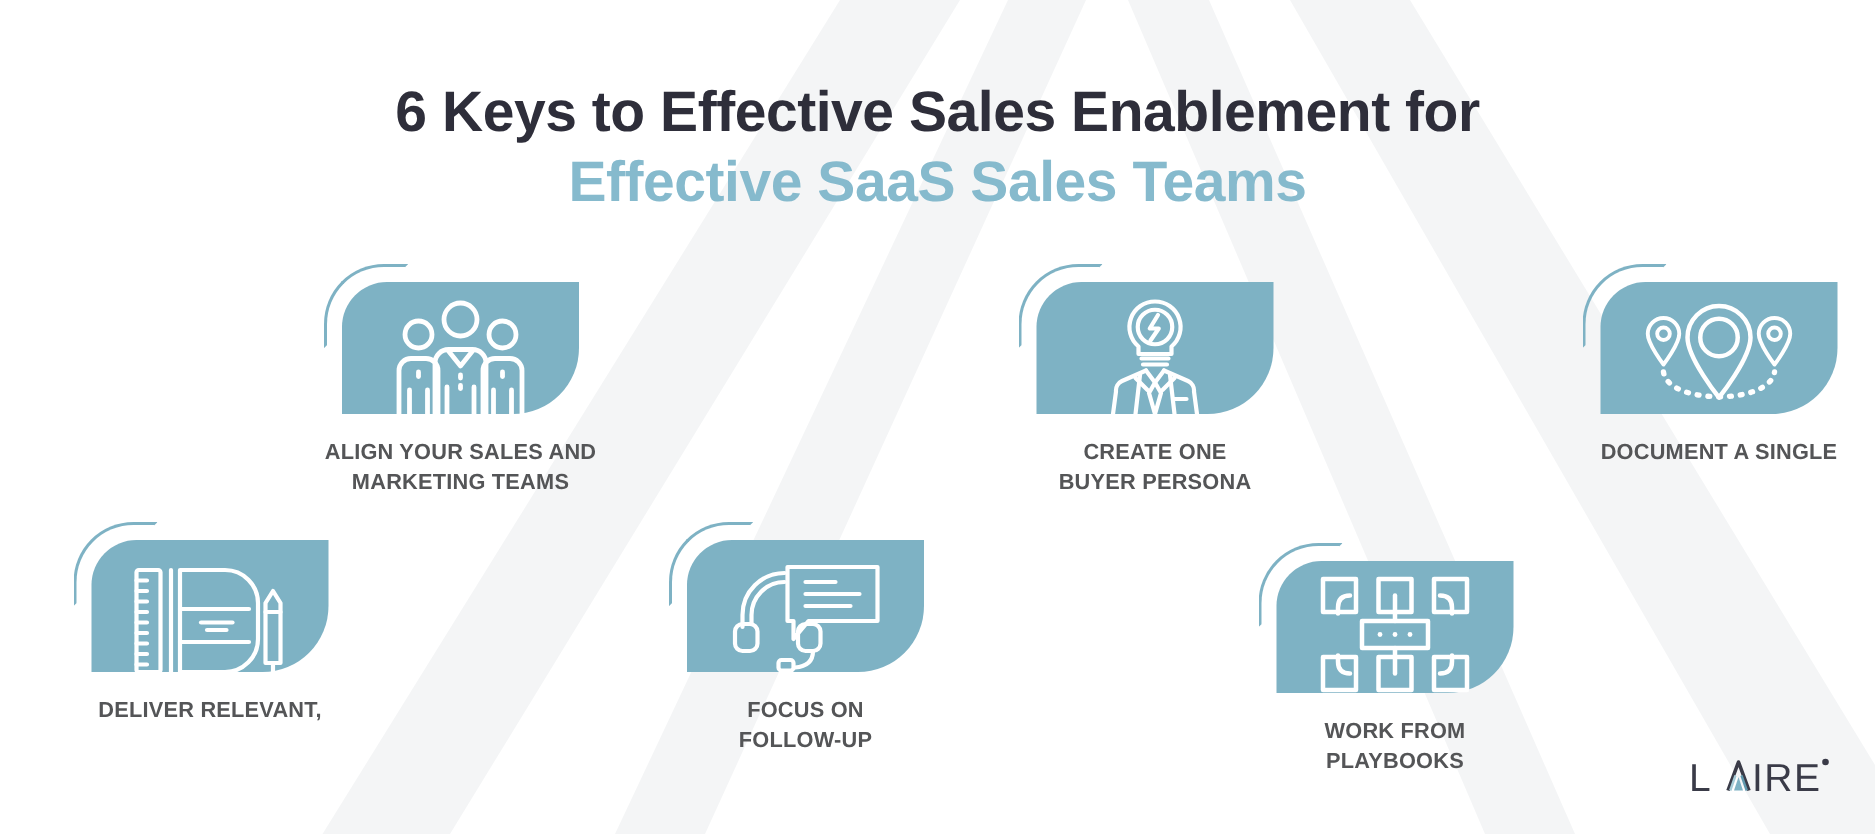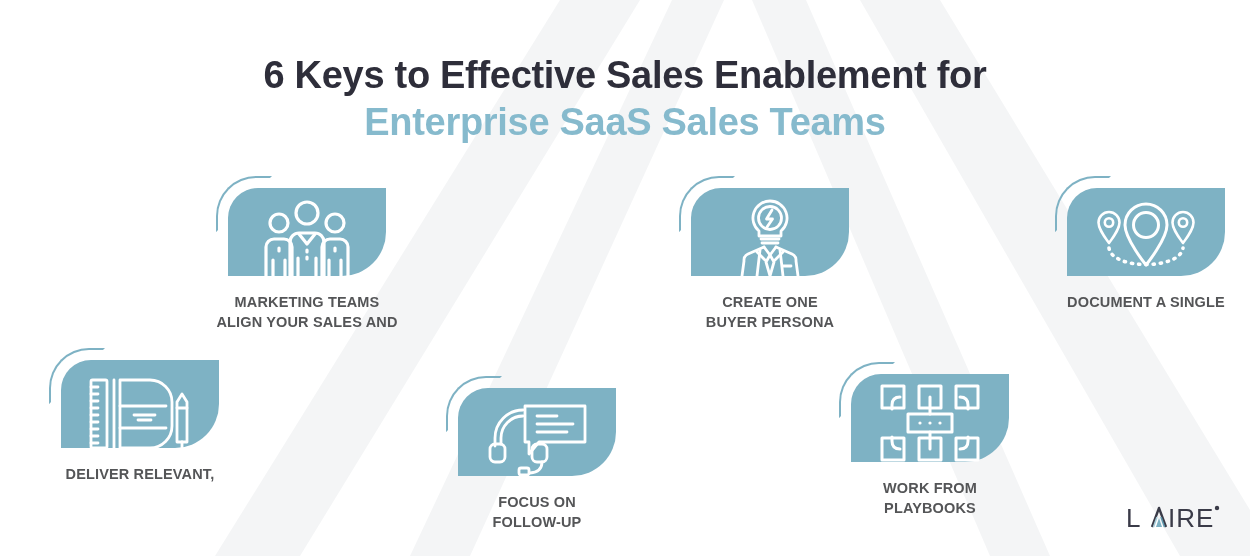--- a/index.html
+++ b/index.html
@@ -116,21 +116,21 @@
     <polygon points="672,0 724,0 470,556 410,556"></polygon>
     <polygon points="752,0 806,0 1050,556 990,556"></polygon>
     <polygon points="860,0 940,0 1250,510 1250,556 1180,556"></polygon>
   </g>
 </svg>
 
 <div id="content">
 
   <div class="title-block">
     <div class="title-line1">6 Keys to Effective Sales Enablement for</div>
-    <div class="title-line2">Enterprise SaaS Sales Teams</div>
+    <div class="title-line2">Effective SaaS Sales Teams</div>
   </div>
 
   <div class="key-item" style="left:228px; top:188px;">
     <div class="card-shape">
       <div class="card-fill"></div>
       <div class="card-arc"></div>
       <div class="card-icon">
         <svg width="110" height="76" viewBox="0 0 110 76">
           <g fill="none" stroke="#ffffff" stroke-width="3.2" stroke-linejoin="round" stroke-linecap="round">
 
@@ -149,22 +149,22 @@
             <path d="M46 76 V58 M64 76 V58"></path>
             <path d="M47 34 L55 44 L63 34"></path>
             <line x1="55" y1="50" x2="55" y2="52"></line>
             <line x1="55" y1="57" x2="55" y2="59"></line>
           </g>
         </svg>
       </div>
     </div>
     <div class="label-wrap">
       <div class="key-label">
+        <span class="lbl-line">ALIGN YOUR SALES AND</span>
         <span class="lbl-line">MARKETING TEAMS</span>
-        <span class="lbl-line">ALIGN YOUR SALES AND</span>
       </div>
     </div>
   </div>
 
   <div class="key-item" style="left:661px; top:188px;margin-left:30px;">
     <div class="card-shape">
       <div class="card-fill"></div>
       <div class="card-arc"></div>
       <div class="card-icon">
         <svg width="92" height="78" viewBox="0 0 92 78">
@@ -251,21 +251,21 @@
         </svg>
       </div>
     </div>
     <div class="label-wrap">
       <div class="key-label">
         <span class="lbl-line">DELIVER RELEVANT,</span>
       </div>
     </div>
   </div>
 
-  <div class="key-item" style="left:458px; top:360px;margin-top:28px;">
+  <div class="key-item" style="left:458px; top:360px;">
     <div class="card-shape">
       <div class="card-fill"></div>
       <div class="card-arc"></div>
       <div class="card-icon">
         <svg width="104" height="76" viewBox="0 0 104 76">
           <g fill="none" stroke="#ffffff" stroke-width="2.8" stroke-linejoin="round" stroke-linecap="round">
 
             <path d="M10 46 V38 a28 28 0 0 1 28 -28"></path>
             <path d="M16 44 V38 a22 22 0 0 1 22 -22"></path>
 

